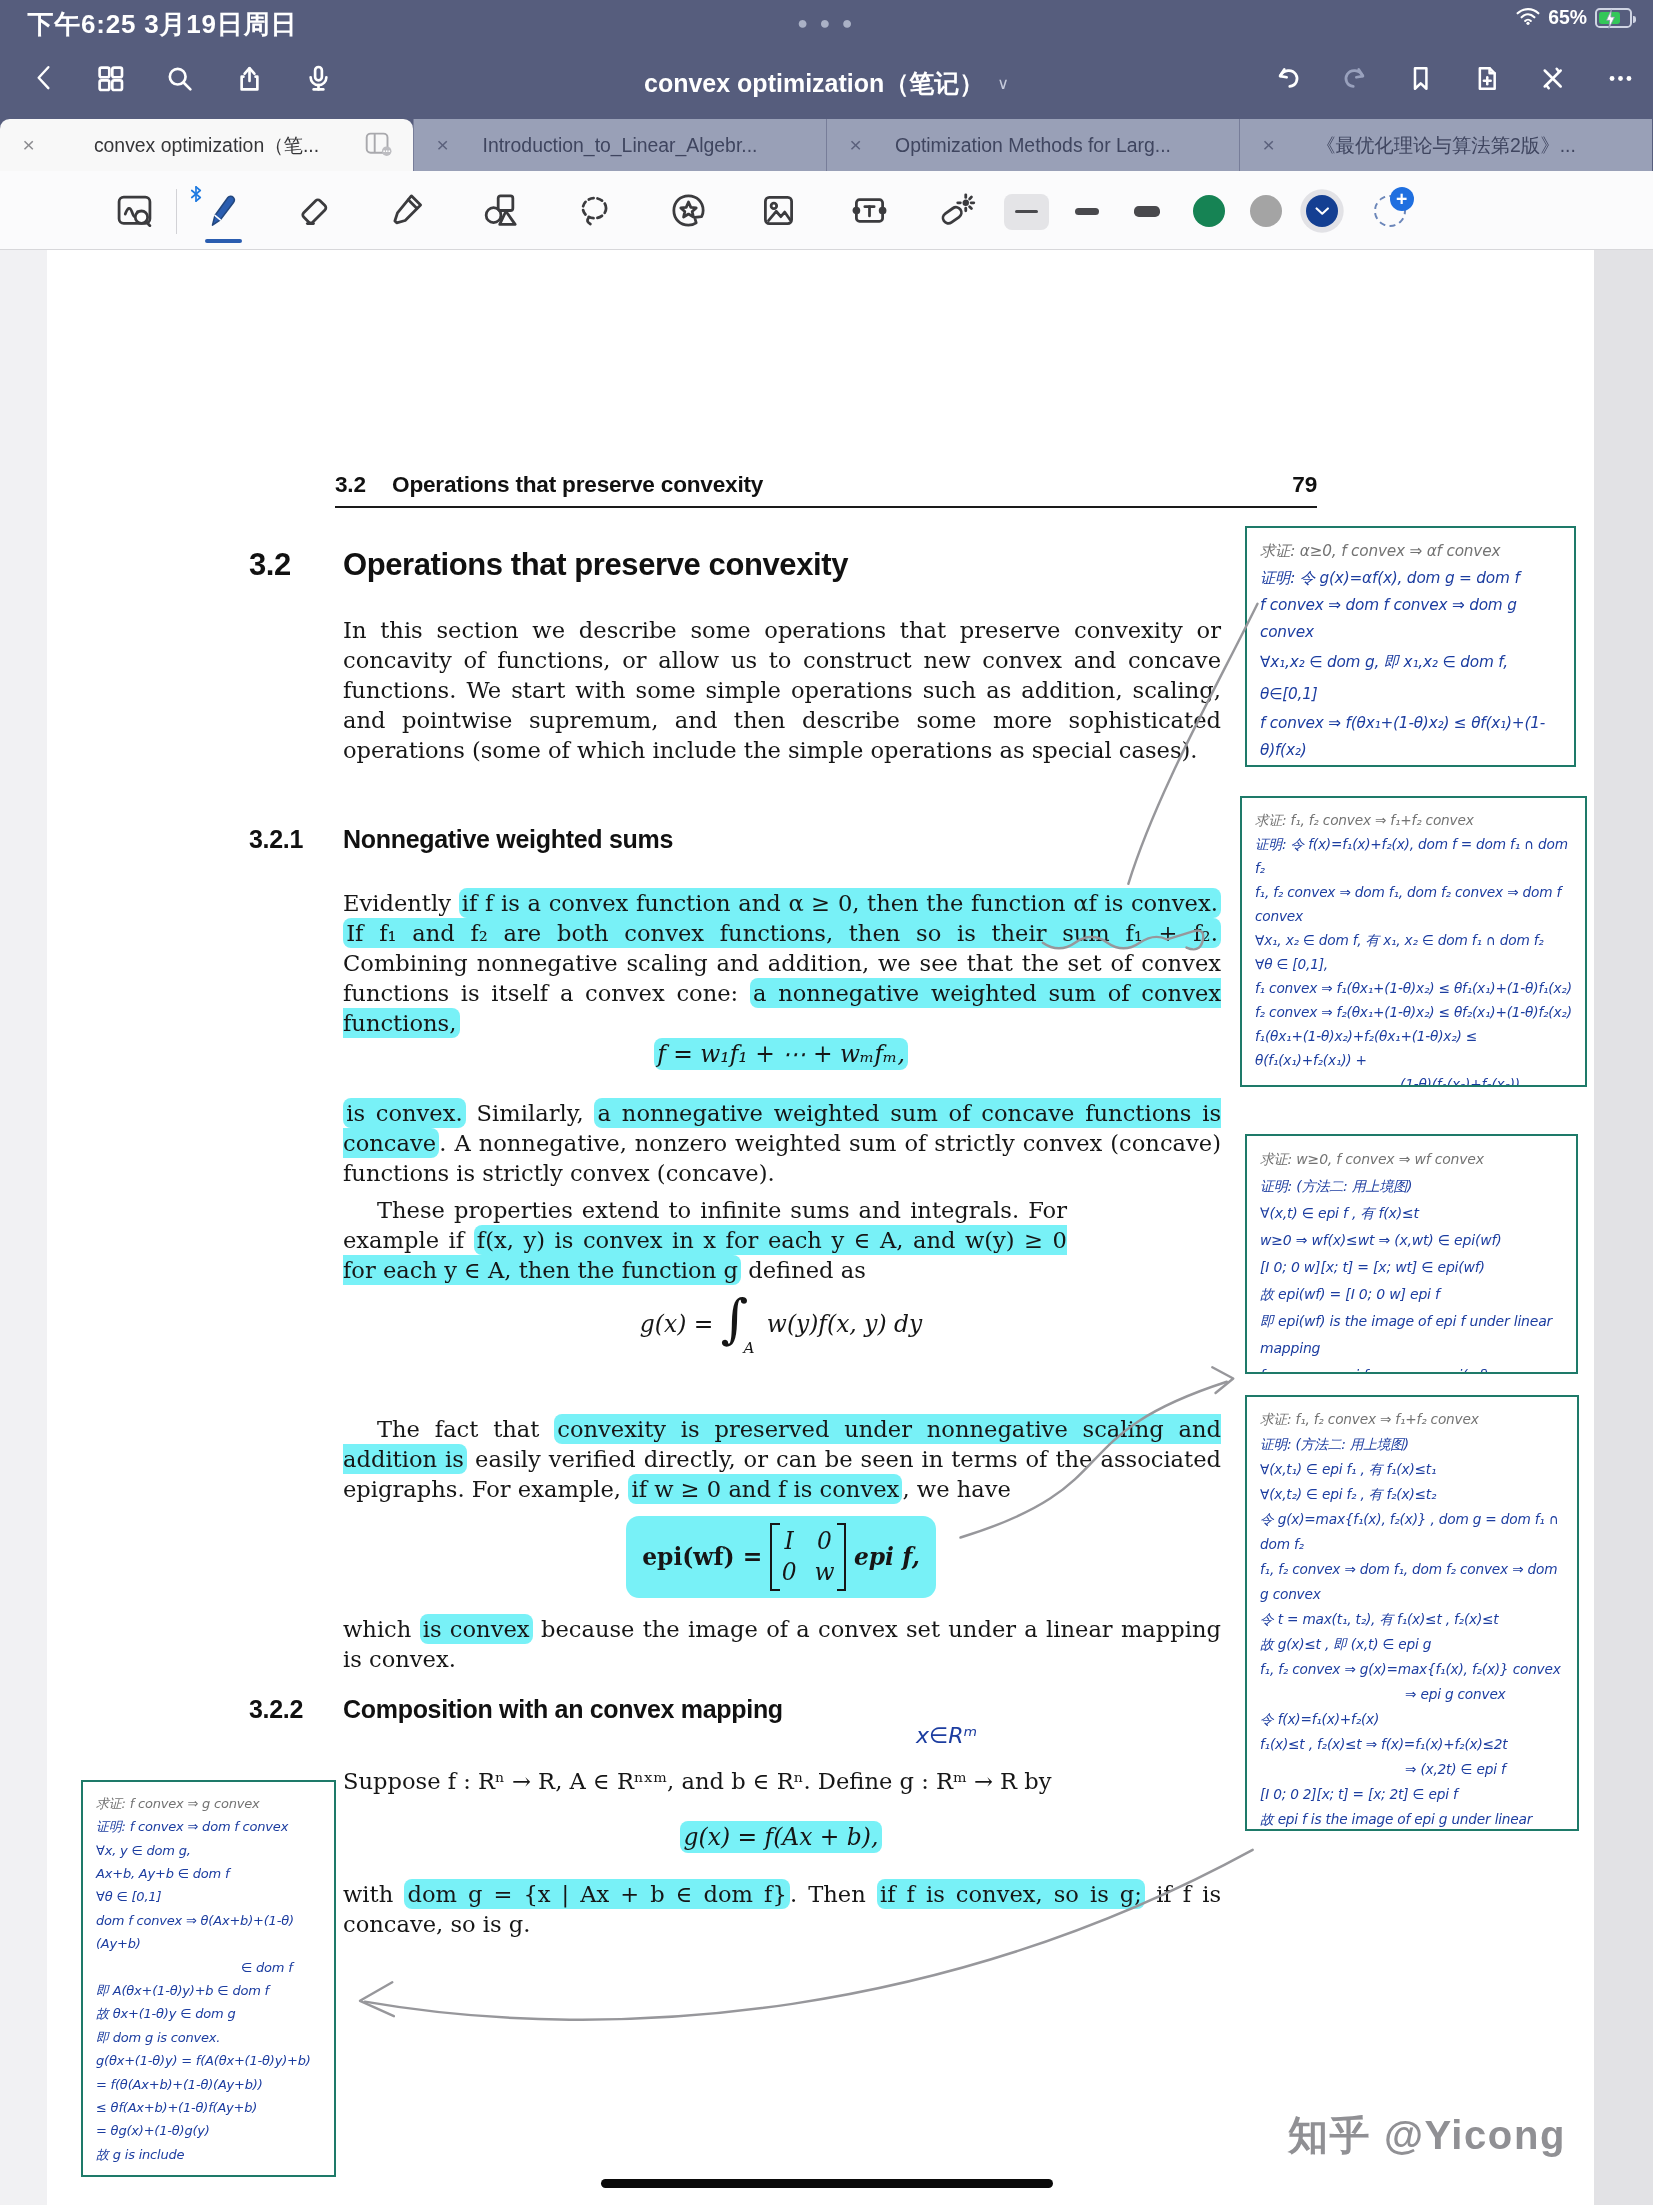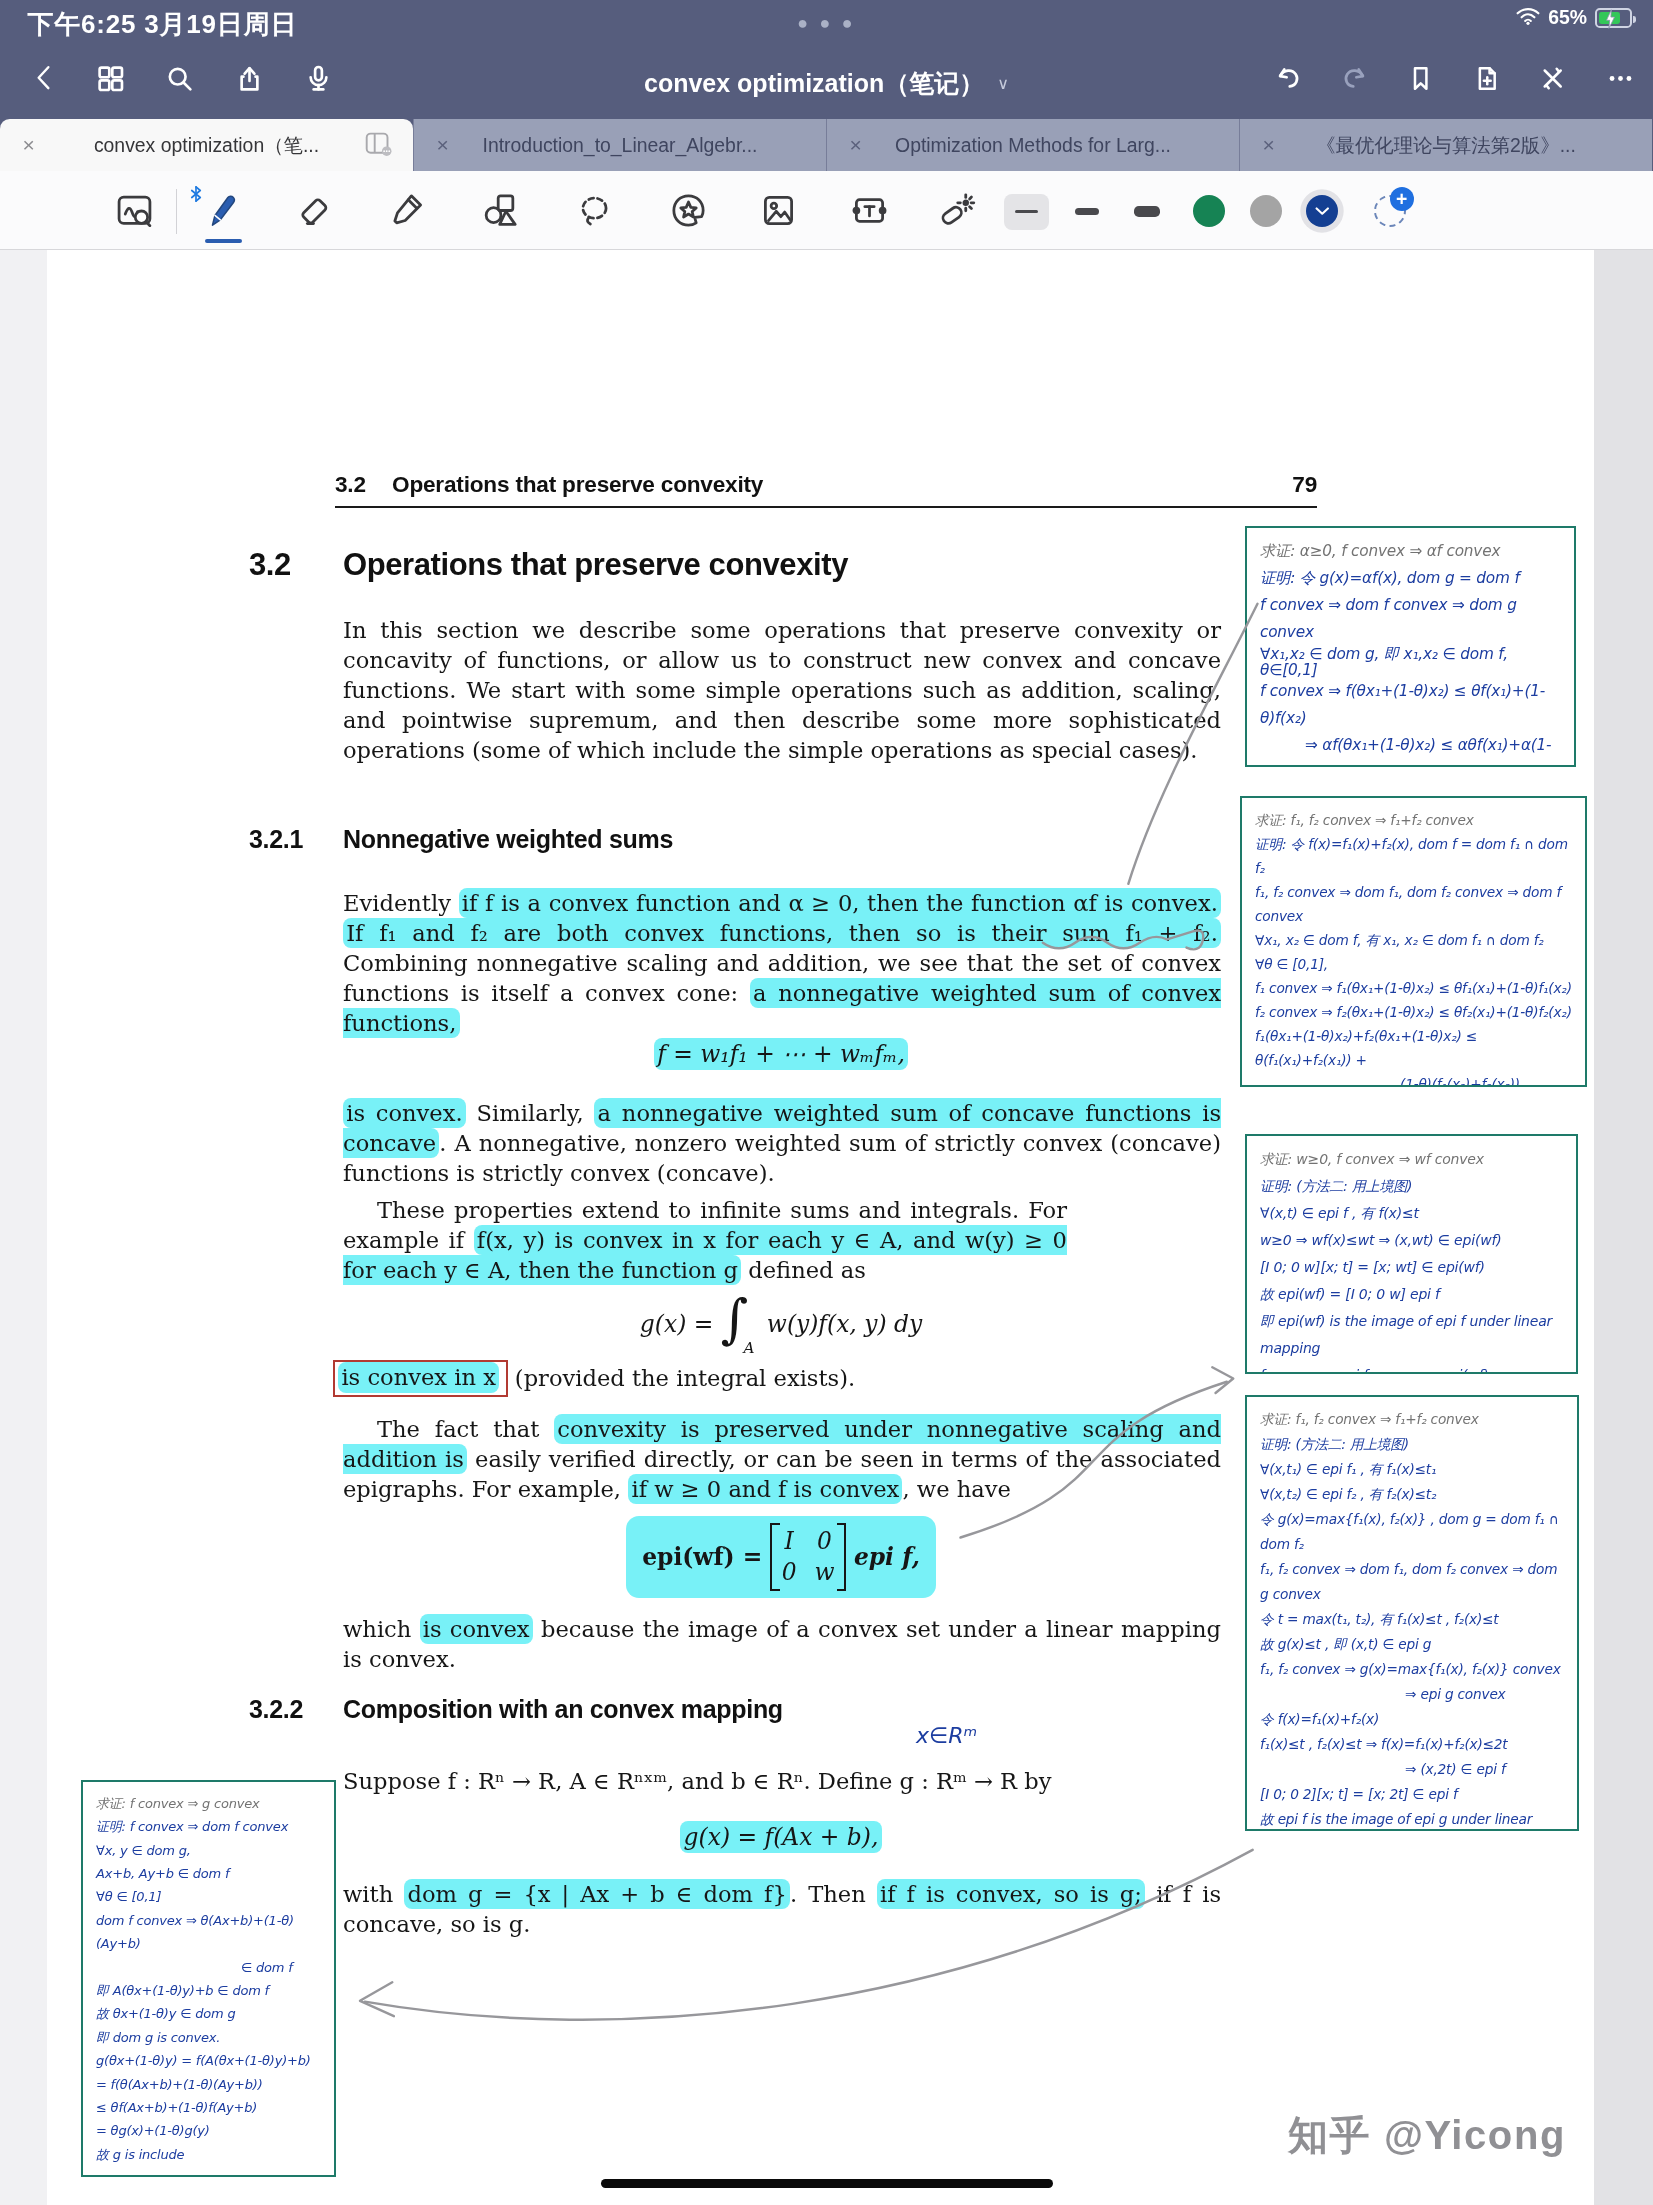--- a/index.html
+++ b/index.html
@@ -379,23 +379,20 @@
   </div>
 
   <div class="abs body-p" style="left:343px;top:1195px;width:724px;text-indent:34px">
     <span>These properties extend to infinite sums and integrals. For example if </span><span class="hl">f(x, y) is convex in x for each y ∈ A, and w(y) ≥ 0 for each y ∈ A, then the function g</span><span> defined as</span>
   </div>
 
   <div class="abs formula center-col" style="top:1290px">
     <span>g(x) = </span><span class="intsym">∫</span><span class="intsub">A</span><span> w(y)f(x, y) dy</span>
   </div>
 
-  <div class="abs body-p" style="left:333px;top:1360px;width:888px">
-    <span class="redbox"><span class="hl">is convex in x</span></span><span> (provided the integral exists).</span>
-  </div>
 
   <div class="abs body-p" style="left:343px;top:1414px;width:878px;text-indent:34px">
     <span>The fact that </span><span class="hl">convexity is preserved under nonnegative scaling and addition is</span><span> easily verified directly, or can be seen in terms of the associated epigraphs. For example, </span><span class="hl">if w ≥ 0 and f is convex</span><span>, we have</span>
   </div>
 
   <div class="abs center-col" style="top:1516px">
     <span class="epi-pill">
       <span class="formula" style="font-weight:bold;font-style:normal">epi(wf) = </span>
       <span class="mat formula">
         <span>I</span>
@@ -424,21 +421,21 @@
   </div>
 
   <div class="abs body-p" style="left:343px;top:1879px;width:878px">
     <span>with </span><span class="hl">dom g = {x | Ax + b ∈ dom f}</span><span>. Then </span><span class="hl">if f is convex, so is g;</span><span> if f is concave, so is g.</span>
   </div>
 
   <div class="notebox" style="left:1245px;top:526px;width:331px;height:241px;font-size:15.3px">
     <div class="hw purple" style="line-height:27px">求证: α≥0, f convex ⇒ αf convex</div>
     <div class="hw" style="line-height:27px">证明: 令 g(x)=αf(x), dom g = dom f</div>
     <div class="hw" style="line-height:27px">f convex ⇒ dom f convex ⇒ dom g convex</div>
-    <div class="hw" style="line-height:16px">∀x₁,x₂ ∈ dom g, 即 x₁,x₂ ∈ dom f, θ∈[0,1]</div>
+    <div class="hw" style="line-height:32px">∀x₁,x₂ ∈ dom g, 即 x₁,x₂ ∈ dom f, θ∈[0,1]</div>
     <div class="hw" style="line-height:27px">f convex ⇒ f(θx₁+(1-θ)x₂) ≤ θf(x₁)+(1-θ)f(x₂)</div>
     <div class="hw ind" style="line-height:27px">⇒ αf(θx₁+(1-θ)x₂) ≤ αθf(x₁)+α(1-θ)f(x₂)</div>
 
   </div>
 
   <div class="notebox" style="left:1240px;top:796px;width:347px;height:291px;font-size:13.7px">
     <div class="hw purple" style="line-height:24px">求证: f₁, f₂ convex ⇒ f₁+f₂ convex</div>
     <div class="hw" style="line-height:24px">证明: 令 f(x)=f₁(x)+f₂(x), dom f = dom f₁ ∩ dom f₂</div>
     <div class="hw" style="line-height:24px">f₁, f₂ convex ⇒ dom f₁, dom f₂ convex ⇒ dom f convex</div>
     <div class="hw" style="line-height:24px">∀x₁, x₂ ∈ dom f, 有 x₁, x₂ ∈ dom f₁ ∩ dom f₂</div>

